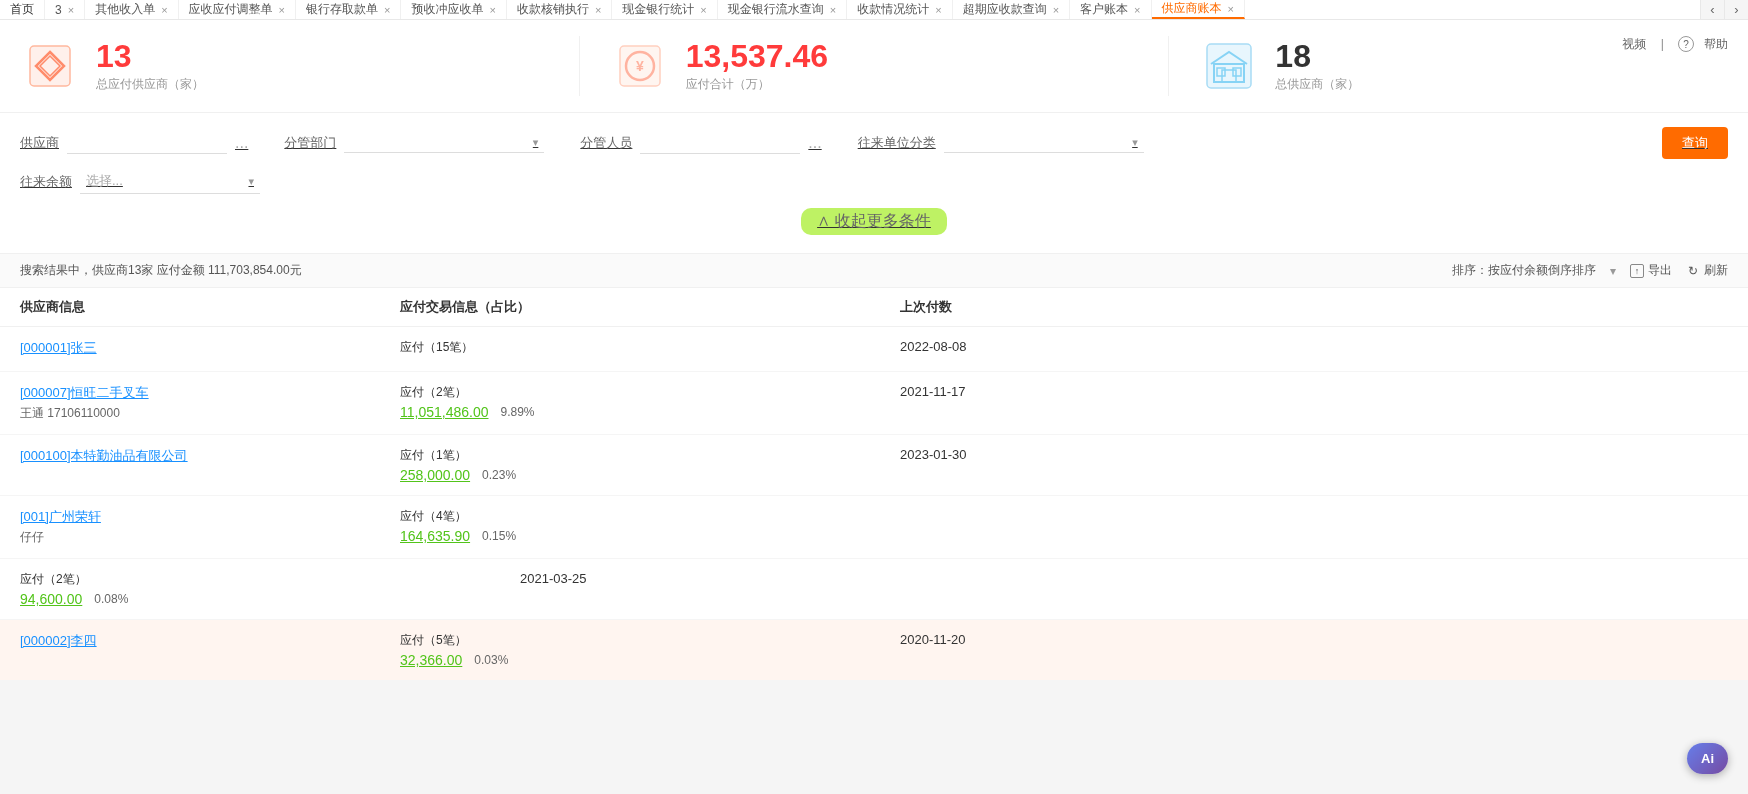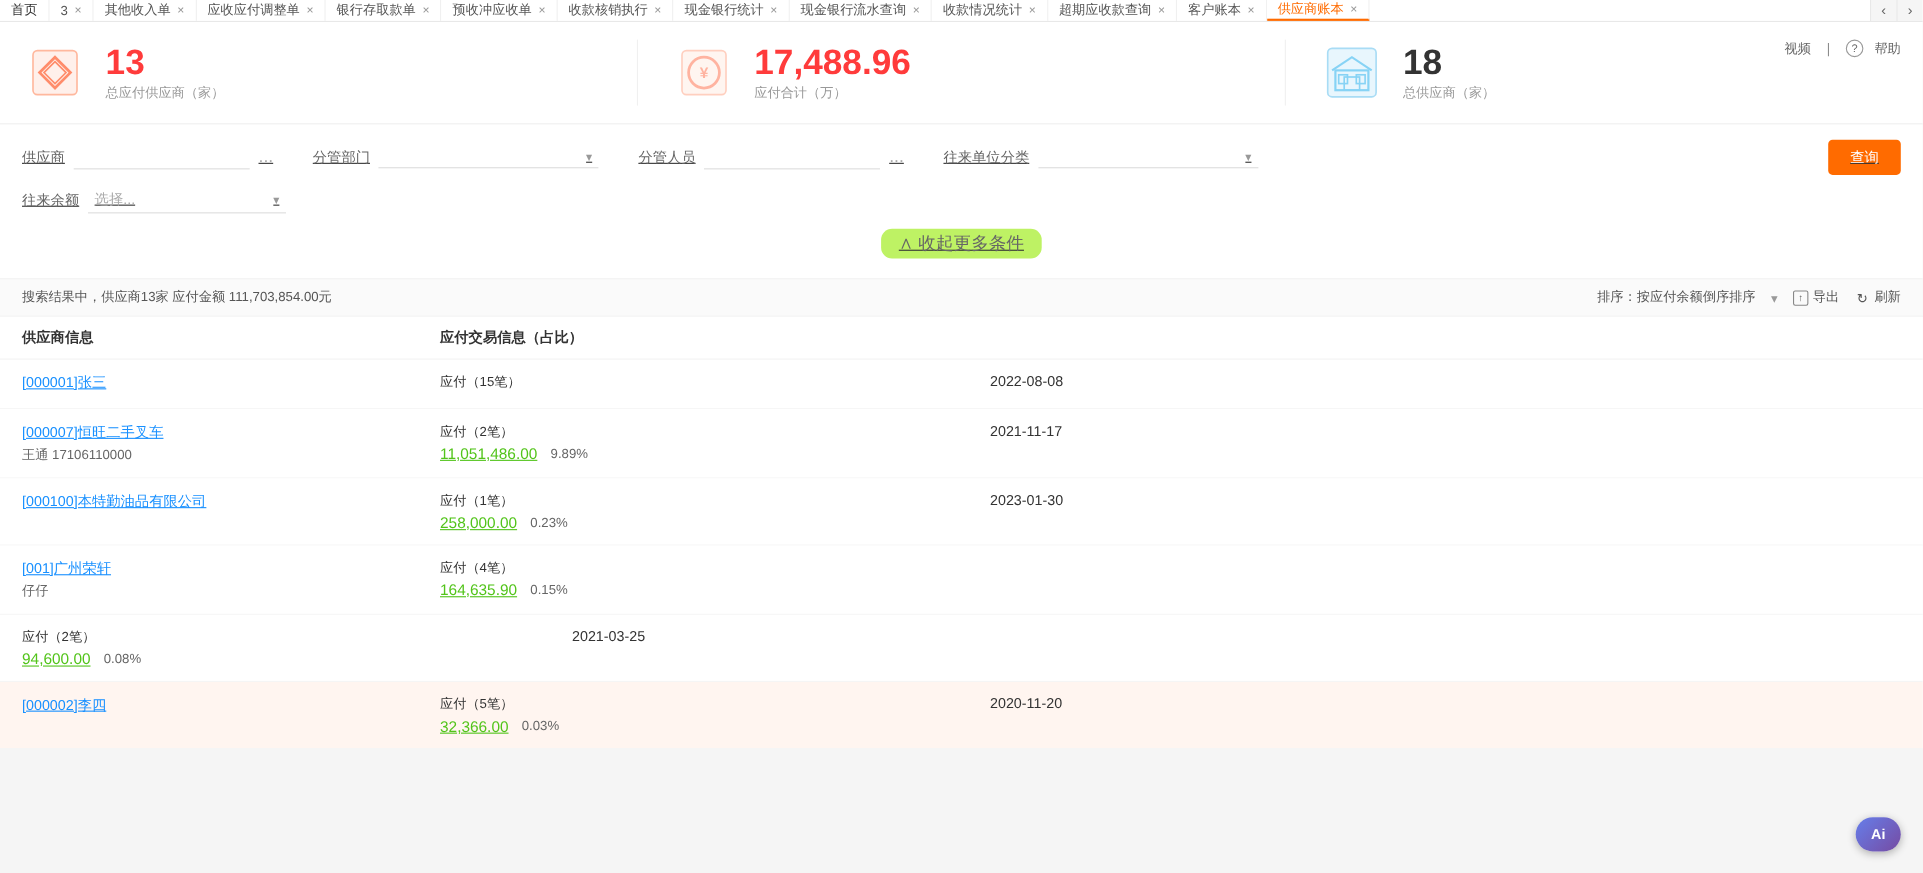--- a/index.html
+++ b/index.html
@@ -358,21 +358,21 @@
 
   <div class="stat-card">
     <div class="stat-icon">
       <svg width="60" height="60" viewBox="0 0 60 60">
         <rect x="10" y="10" width="40" height="40" rx="4" fill="#fff5f0" stroke="#ffcfbf" stroke-width="1.5"></rect>
         <circle cx="30" cy="30" r="14" fill="none" stroke="#ffb3a0" stroke-width="2.5"></circle>
         <text x="30" y="35" text-anchor="middle" font-size="14" fill="#ffb3a0" font-weight="bold">¥</text>
       </svg>
     </div>
     <div class="stat-info">
-      <div class="stat-number">17,488.96</div>
+      <div class="stat-number">13,537.46</div>
       <div class="stat-label">应付合计（万）</div>
     </div>
   </div>
 
   <div class="stat-card-last">
     <div class="stat-icon">
       <svg width="60" height="60" viewBox="0 0 60 60">
         <rect x="8" y="8" width="44" height="44" rx="4" fill="#e8f6fd" stroke="#a8dcf5" stroke-width="1.5"></rect>
         <rect x="15" y="28" width="30" height="18" fill="none" stroke="#87d3f5" stroke-width="2"></rect>
         <polyline points="12,28 30,16 48,28" fill="none" stroke="#87d3f5" stroke-width="2"></polyline>
@@ -459,20 +459,21 @@
       <span>刷新</span>
     </div>
   </div>
 </div>
 
 <div class="table-container">
 
   <div class="table-header">
     <div class="col-supplier">供应商信息</div>
     <div class="col-transaction">应付交易信息（占比）</div>
+    <div class="col-last-pay">上次付数</div>
   </div>
 
   <div class="table-row">
     <div class="col-supplier">
       <span class="supplier-link">[000001]张三</span>
     </div>
     <div class="col-transaction">
       <div class="trans-label">应付（15笔）</div>
     </div>
     <div class="col-last-pay">

